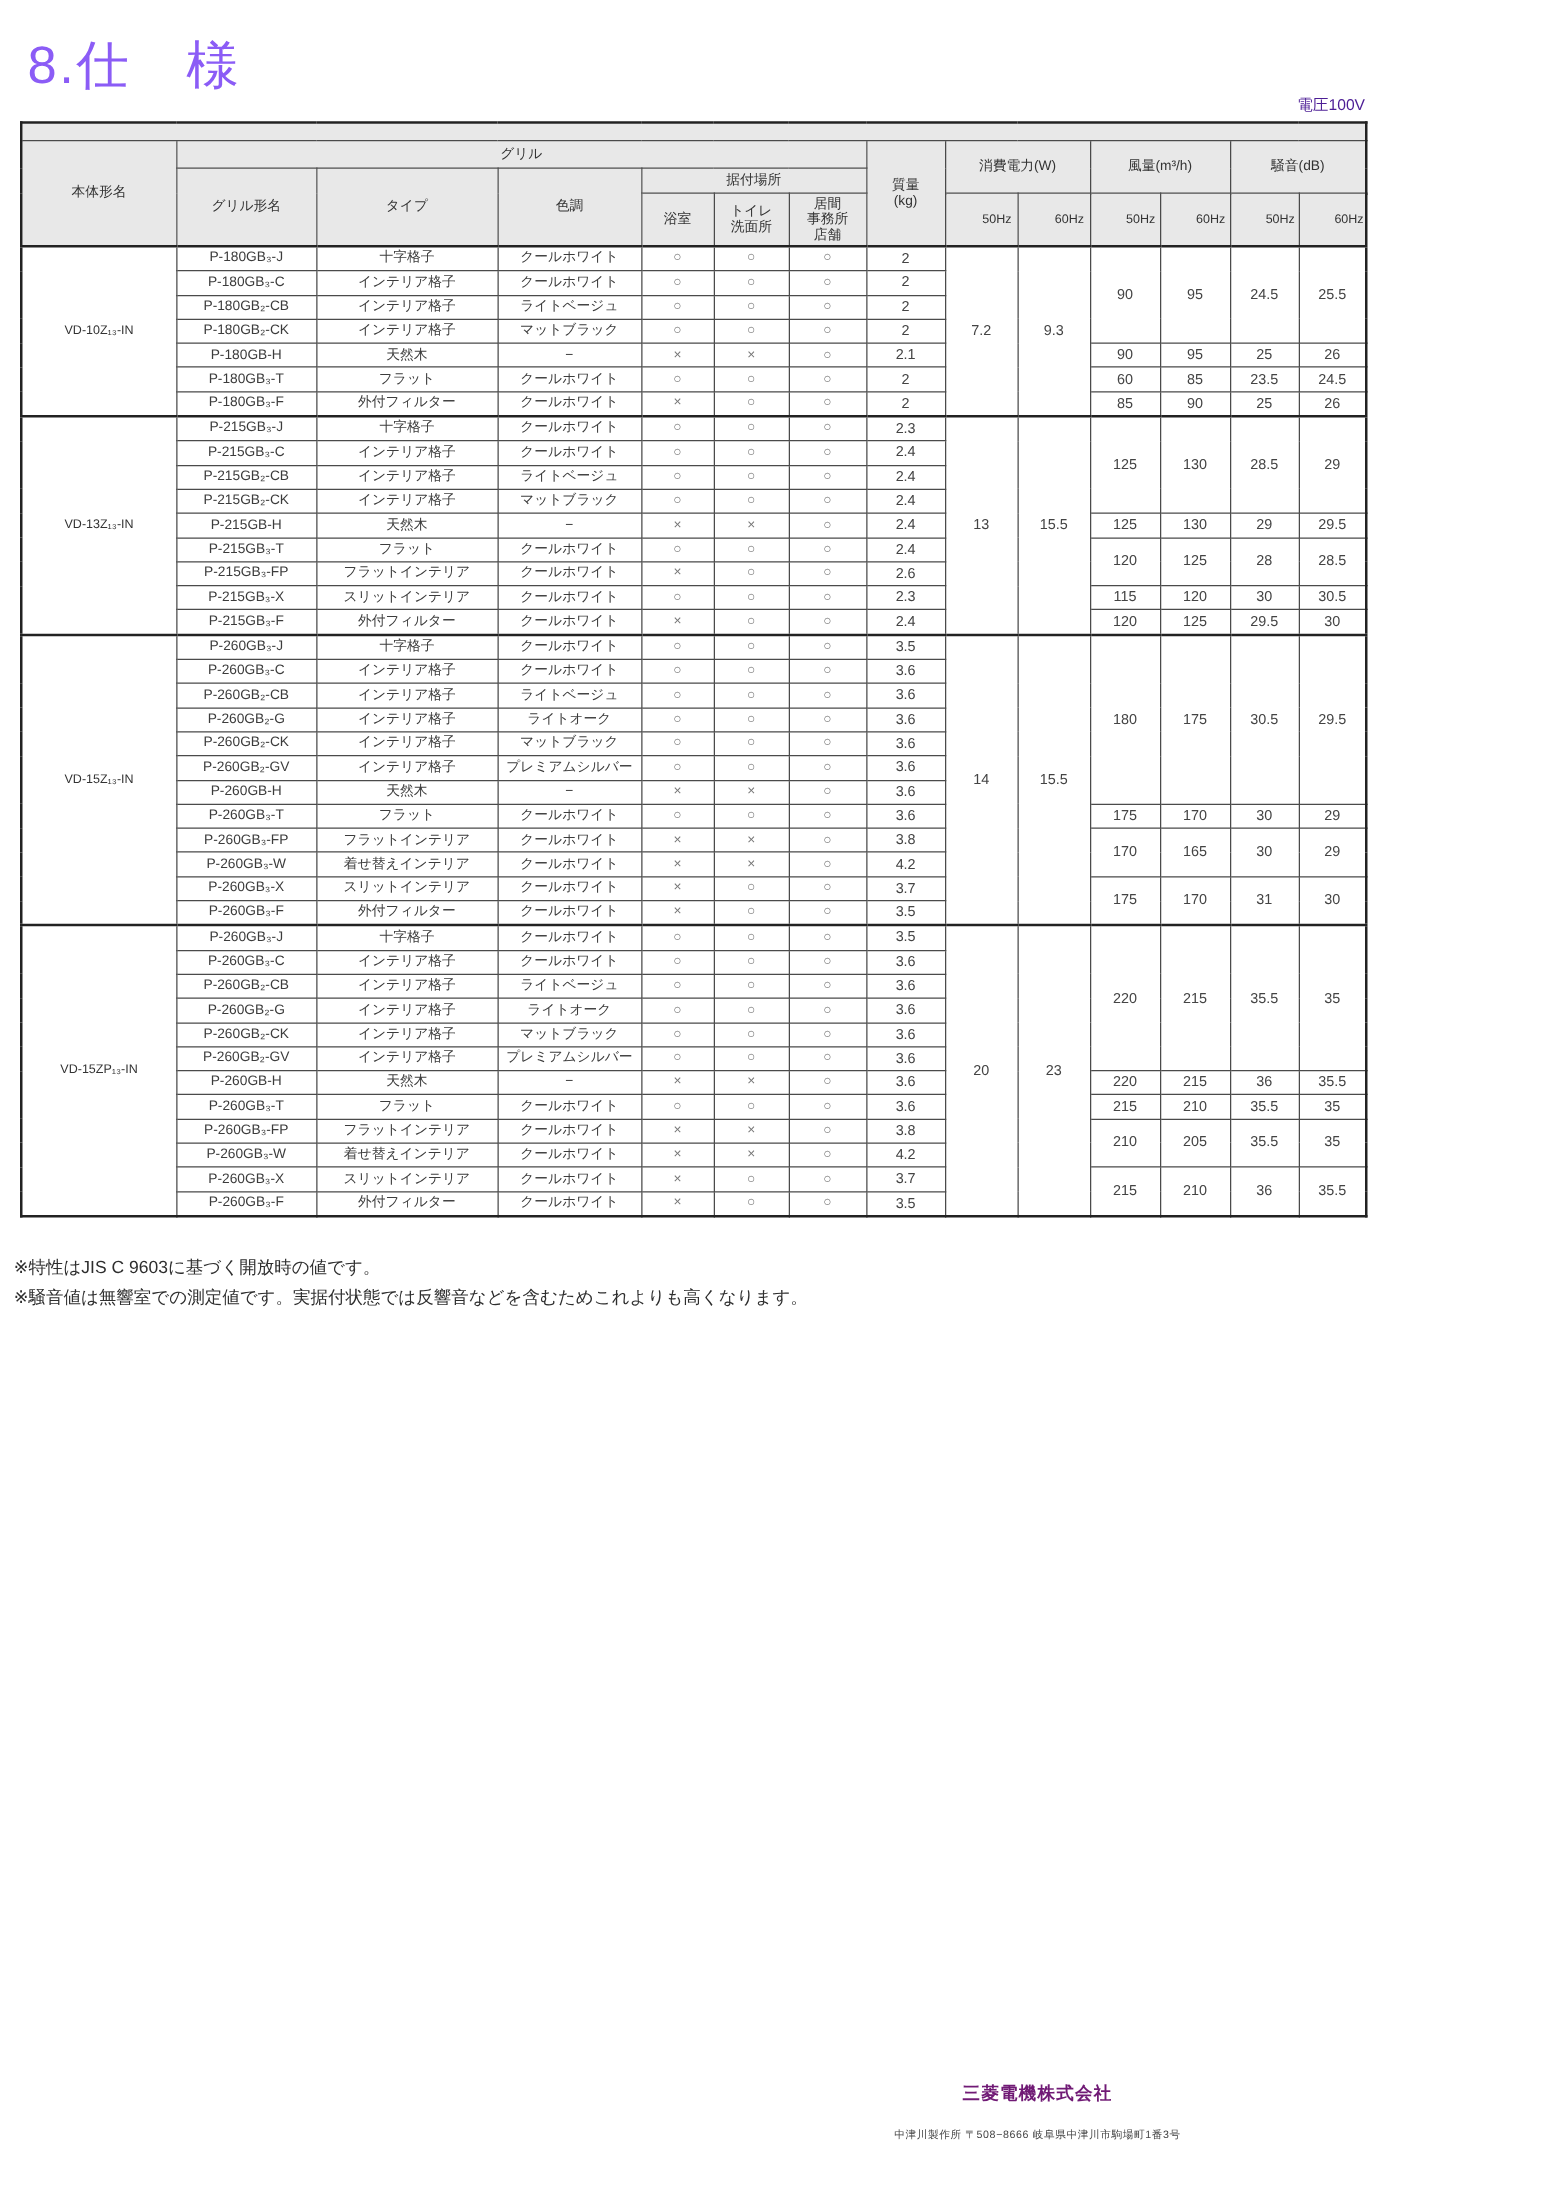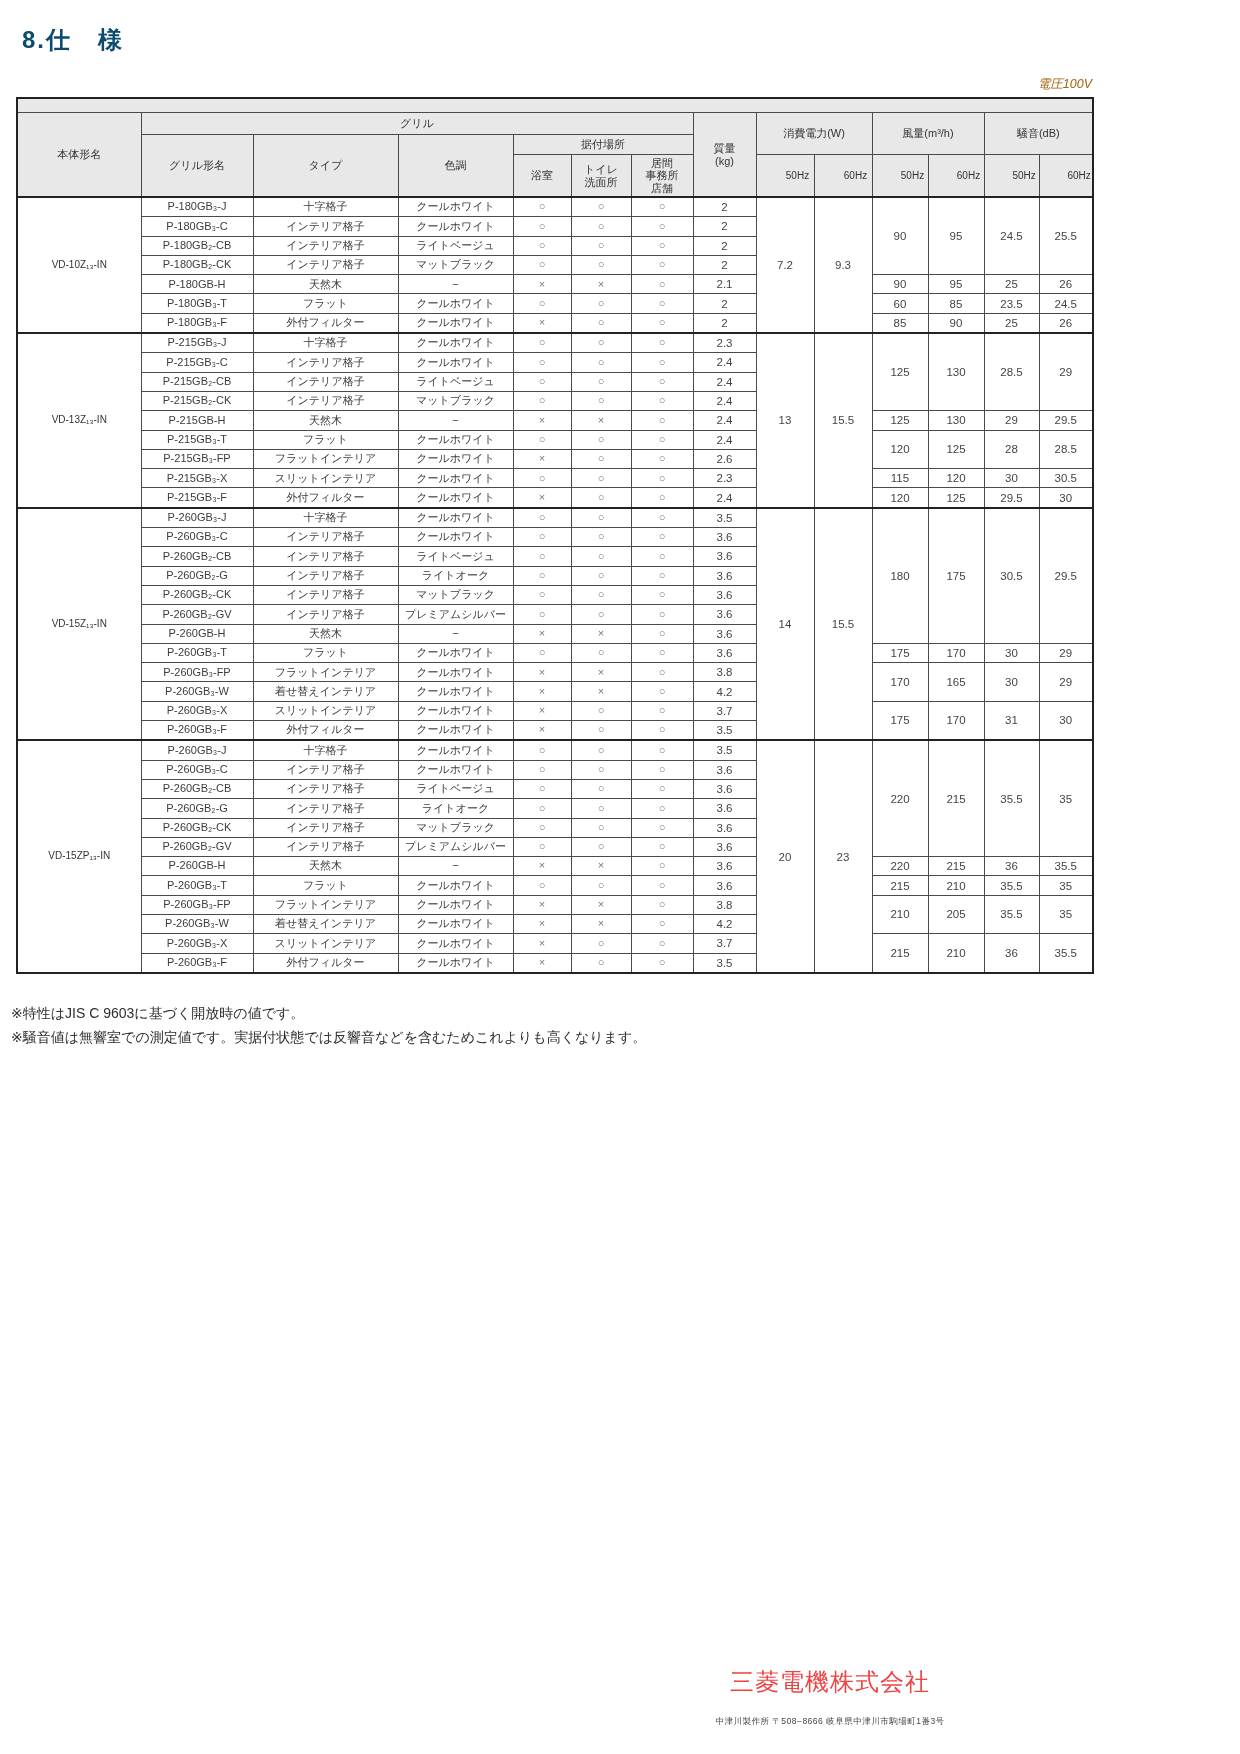--- a/index.html
+++ b/index.html
@@ -5,26 +5,26 @@
   html,body{margin:0;padding:0;}
   body{
     width:1240px;height:1754px;
     background:#ffffff;
     position:relative;
     font-family:"Liberation Sans","DejaVu Sans",sans-serif;
     color:#333;
   }
   .page-title{
     position:absolute;left:22px;top:24px;
-    font-size:24px;font-weight:bold;color:#0c4a6e;
+    font-size:42px;font-weight:normal;color:#8b5cf6;
     letter-spacing:2px;
   }
   .voltage-note{
     position:absolute;right:148px;top:76px;
-    font-size:12.5px;color:#a16207;font-style:italic;
+    font-size:12.5px;color:#4c1d95;
   }
   .spec-table-wrap{
     position:absolute;left:16px;top:97px;width:1076px;
   }
   table.spec{
     border-collapse:collapse;
     width:1076px;
     table-layout:fixed;
     font-size:11px;
     color:#3c3c3c;
@@ -59,21 +59,21 @@
   tr.group-first td{border-top:2px solid #222;}
   .footnotes{
     position:absolute;left:11px;top:990px;
     font-size:14px;color:#2e2e2e;line-height:1.7;margin-top:12px;
   }
   .doc-footer{
     position:absolute;left:830px;top:1666px;
     transform:translateX(-50%);
     text-align:center;white-space:nowrap;
   }
-  .company-name{font-size:24px;color:#ef4444;font-weight:normal;letter-spacing:1px;}
+  .company-name{font-size:14px;color:#701a75;font-weight:bold;letter-spacing:1px;}
   .company-address{font-size:8.5px;color:#444;margin-top:18px;letter-spacing:0.5px;}
 </style>
 </head>
 <body>
 
 <div class="page-title">8.仕　様</div>
 <div class="voltage-note">電圧100V</div>
 
 <div class="spec-table-wrap">
   <table class="spec">

